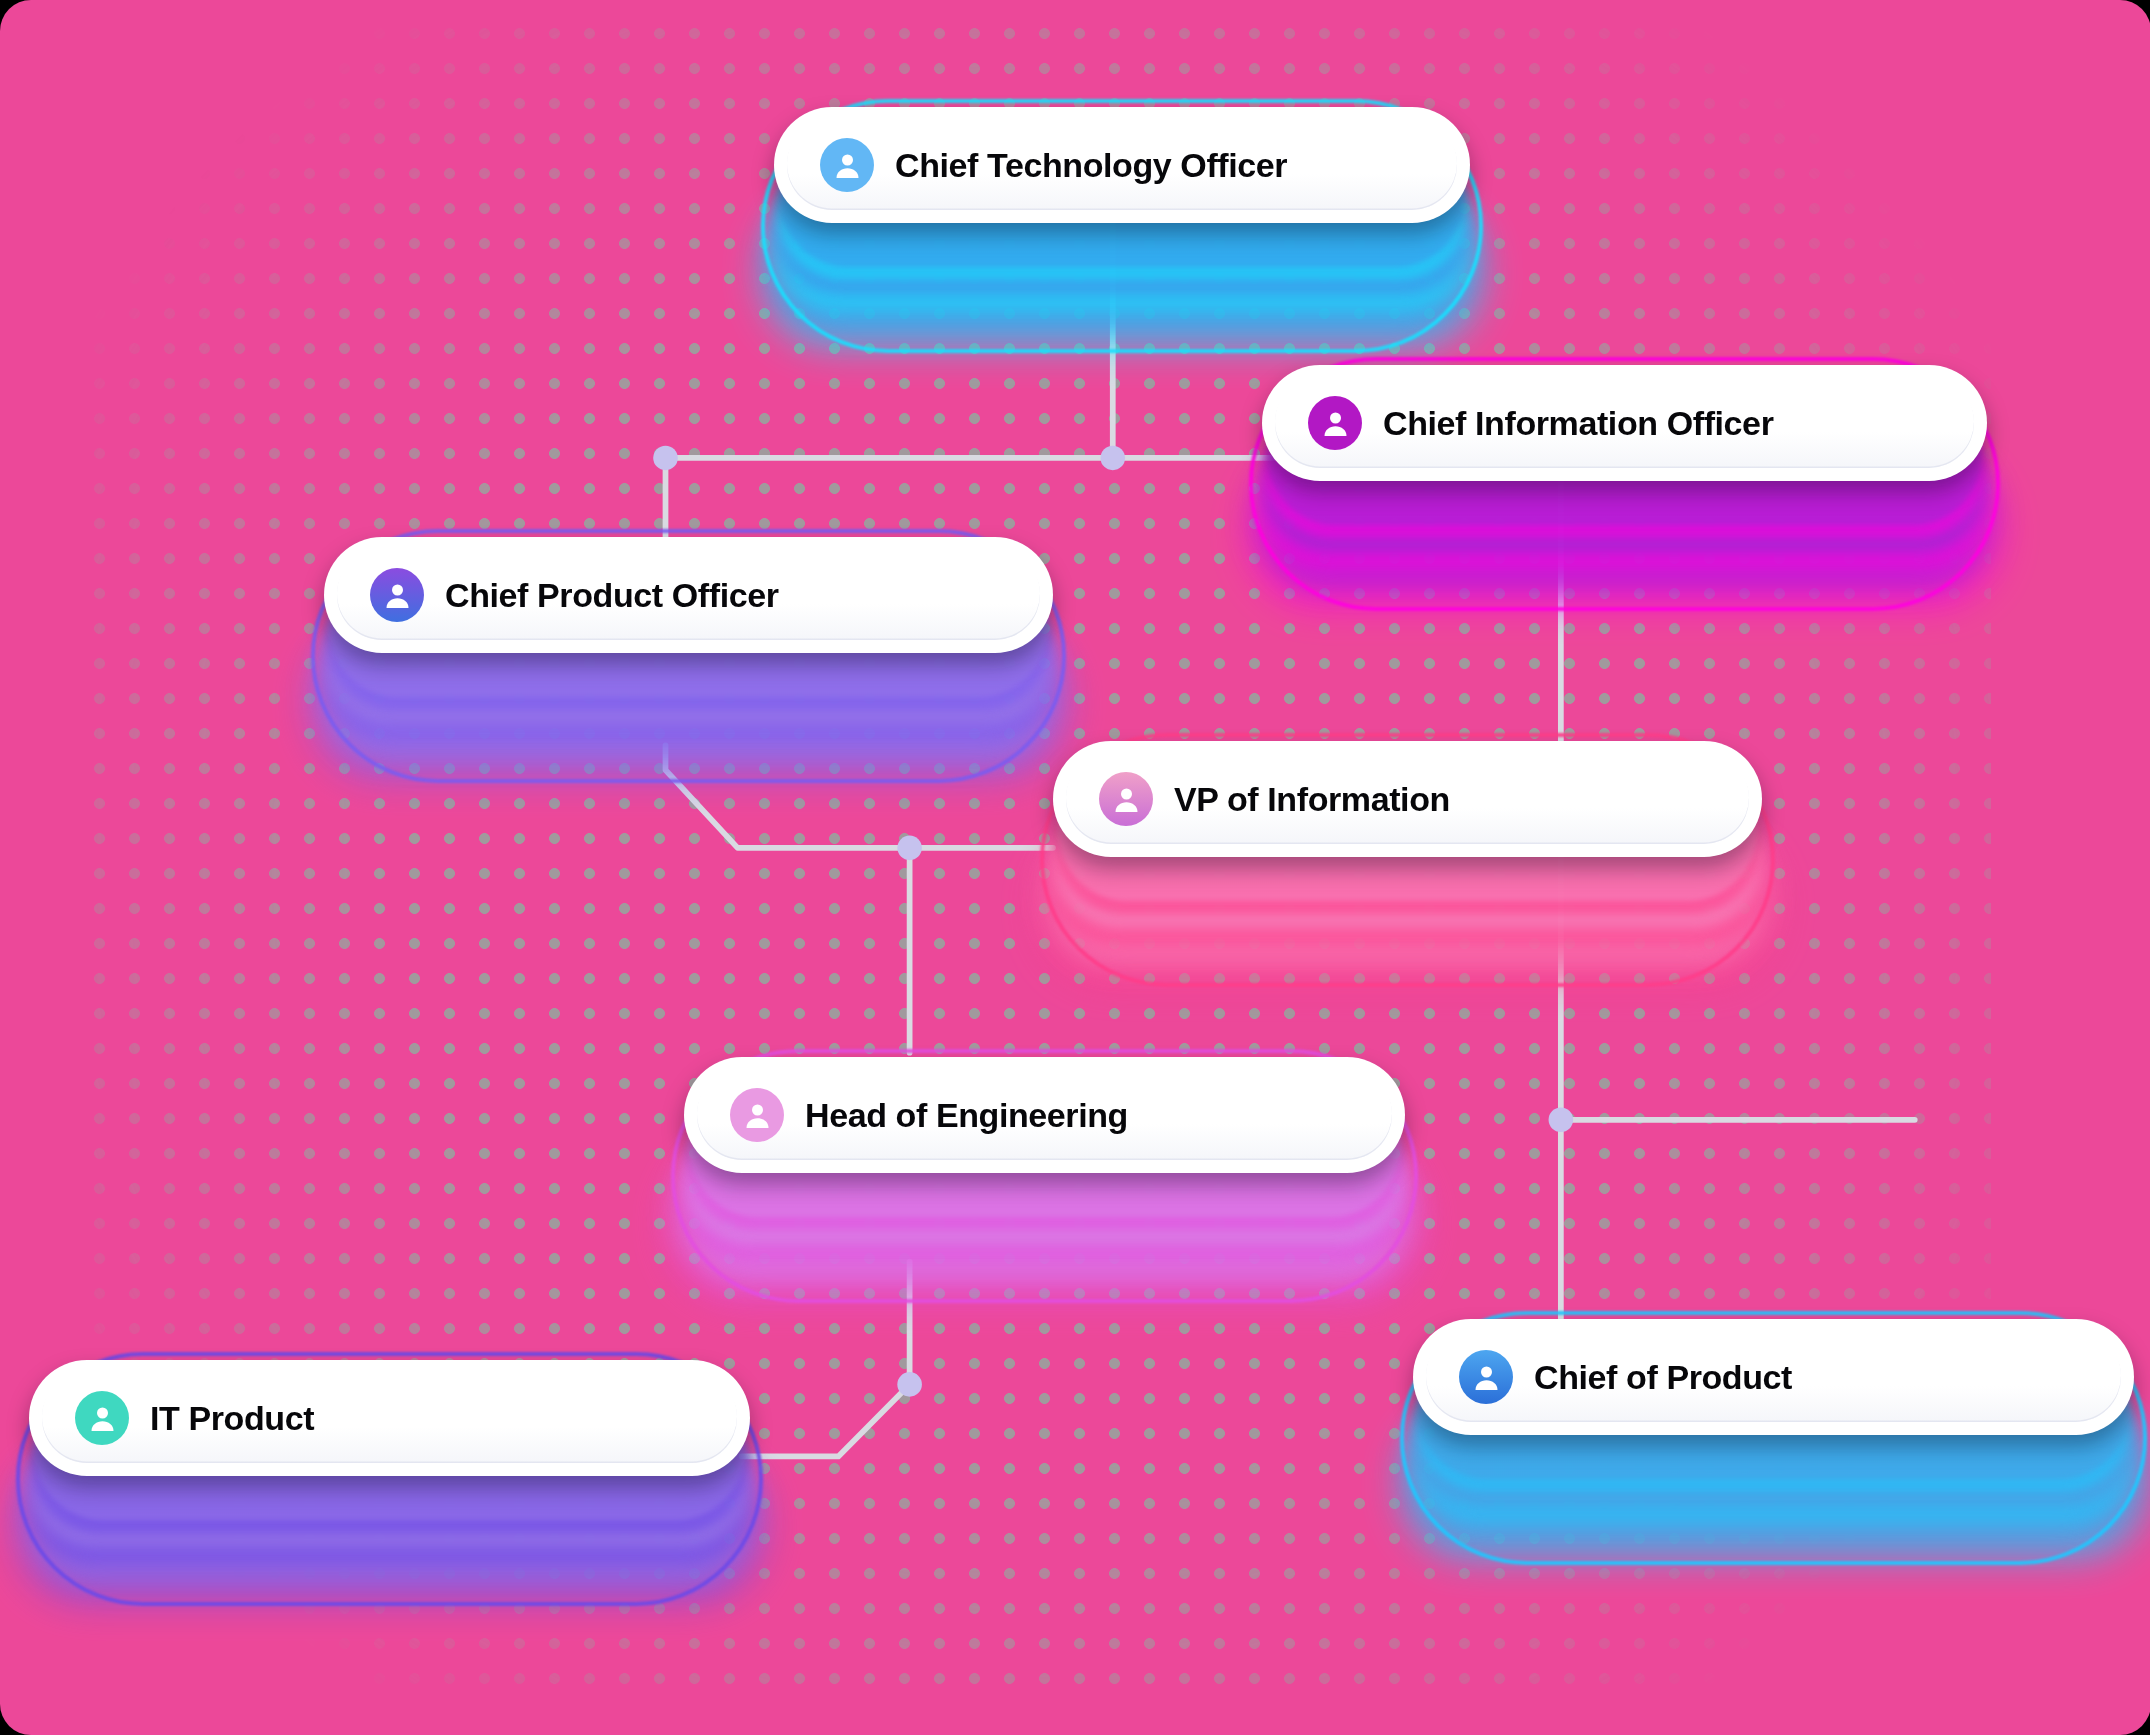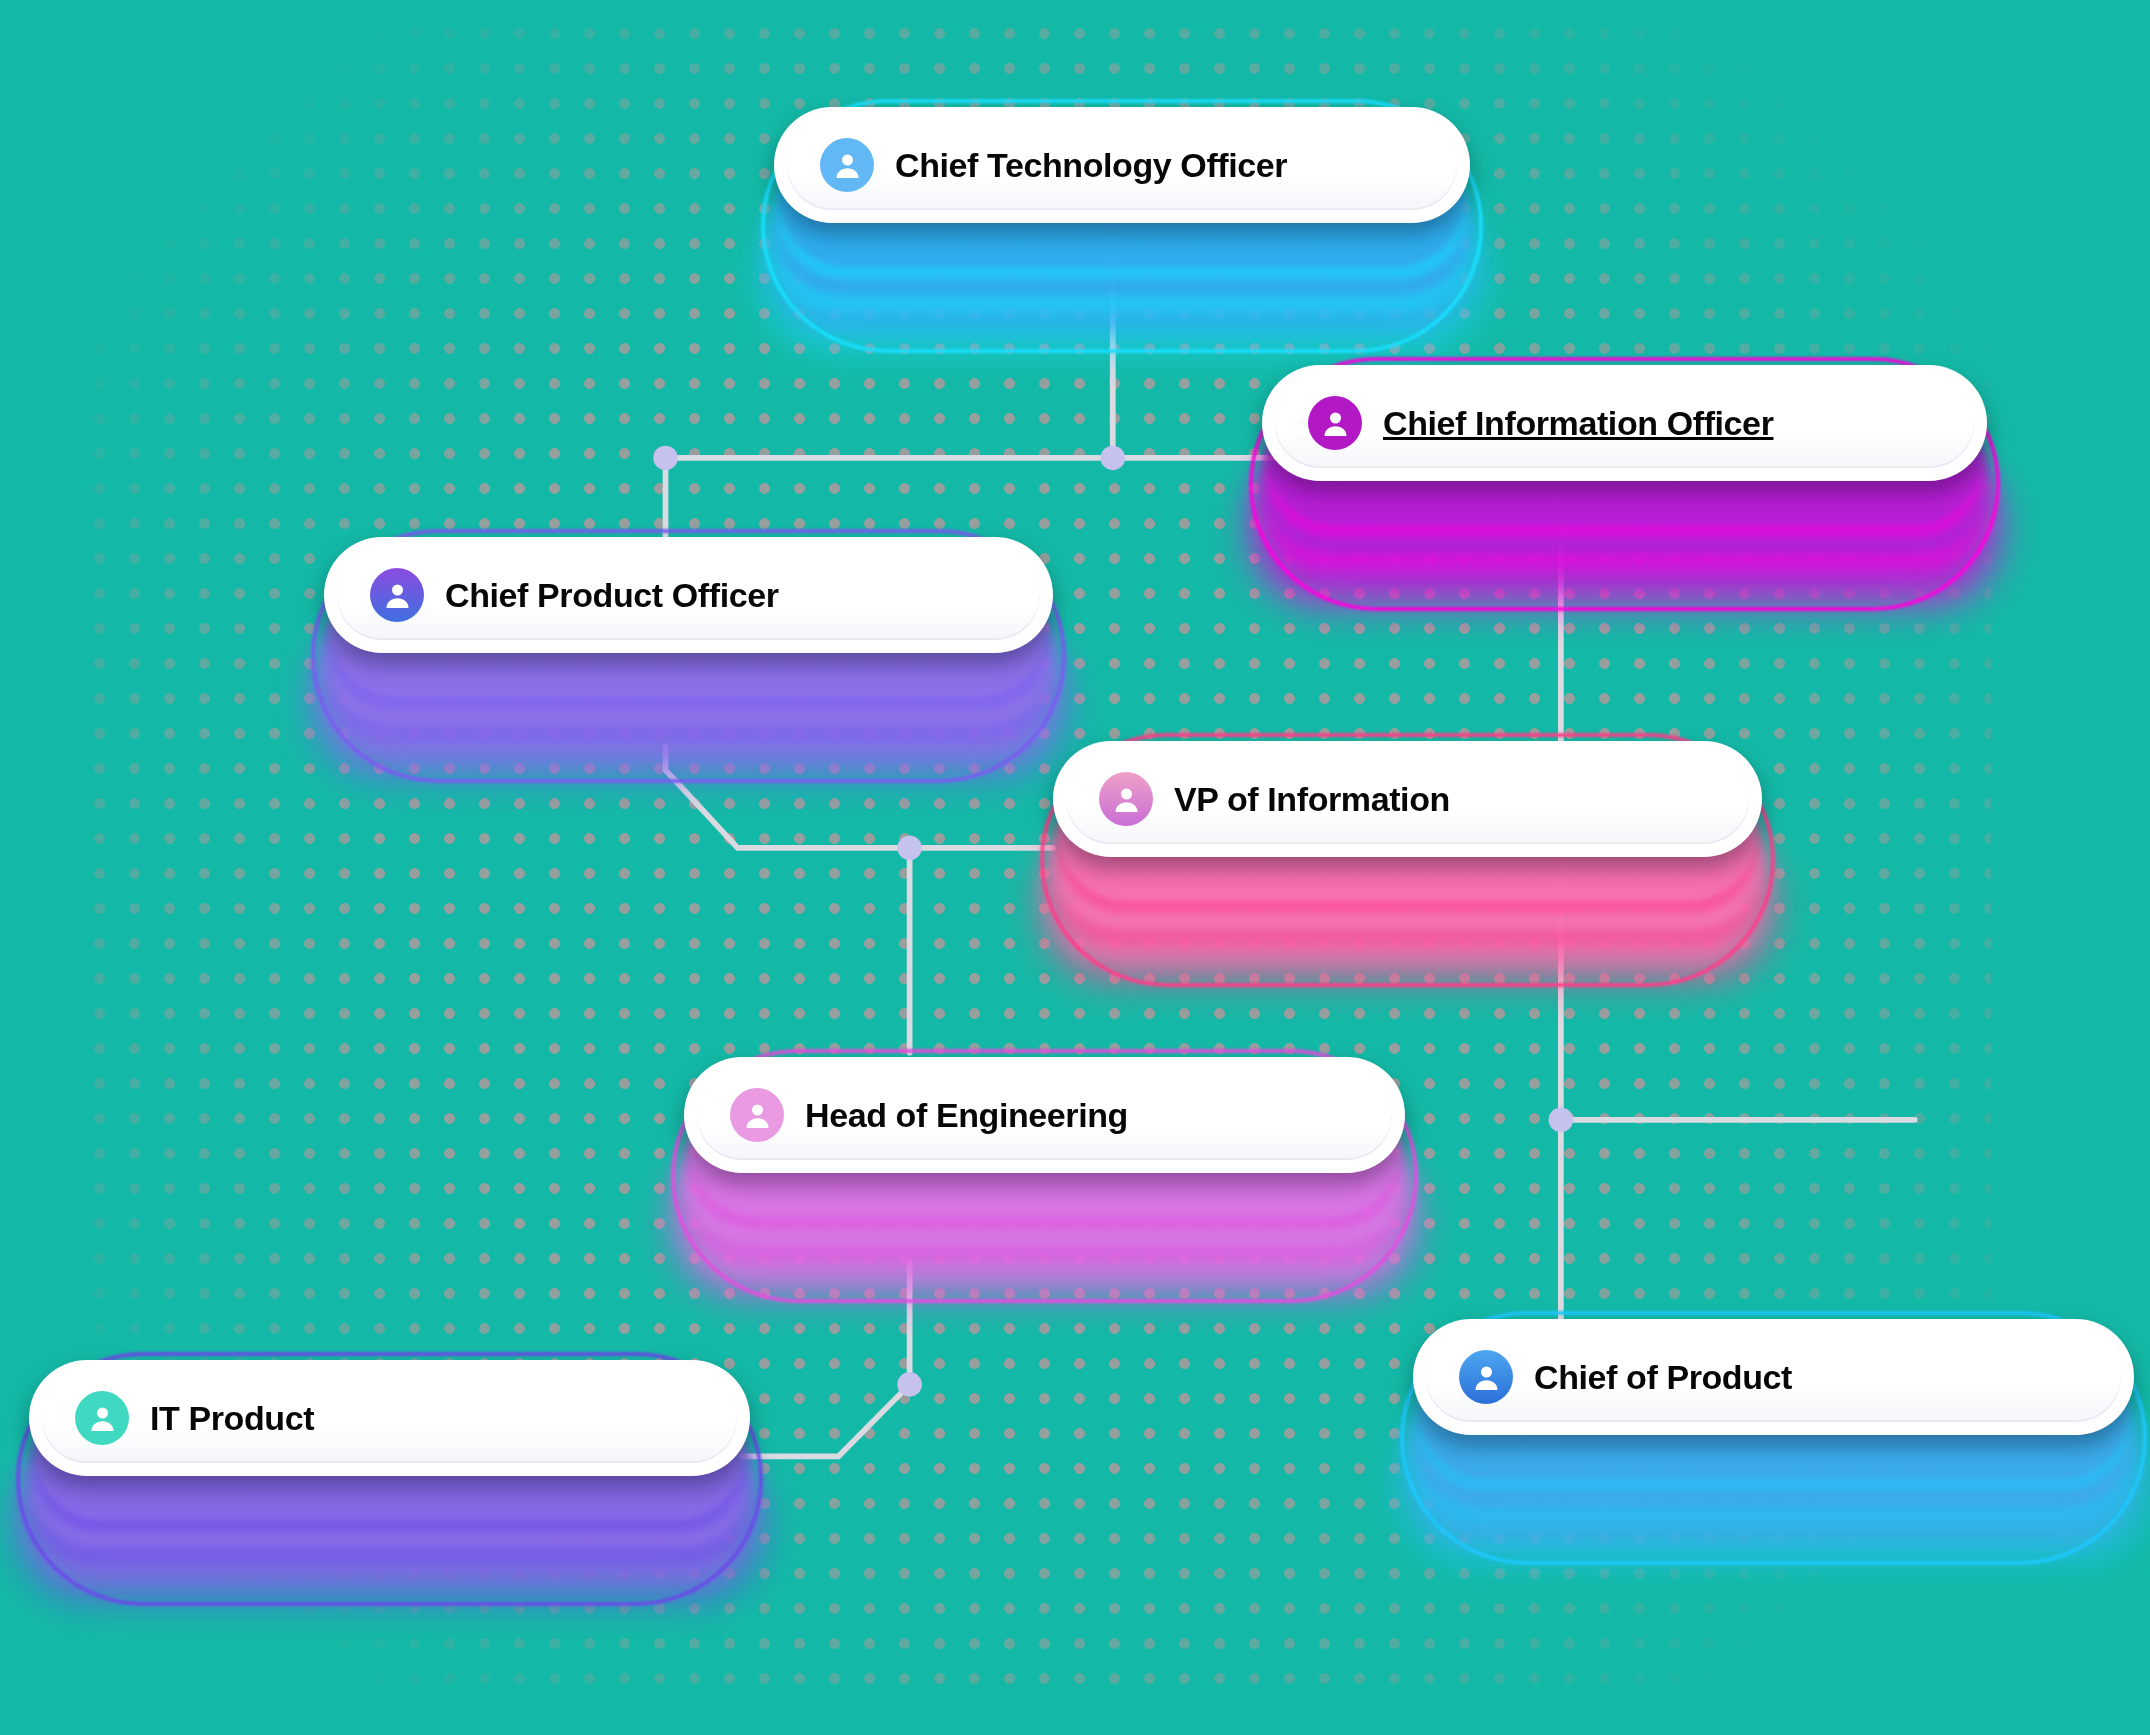--- a/index.html
+++ b/index.html
@@ -5,22 +5,23 @@
 <style>
   html,body{margin:0;padding:0;background:#000;}
   body{
     font-family:"Liberation Sans", sans-serif;
     -webkit-font-smoothing:antialiased;
   }
   #stage{
     position:relative;
     width:2151px;
     height:1735px;
-    background:#14b8a6;
+    background:#ec4899;
     overflow:hidden;
+    border-radius:31px;
   }
 
   
   #dotgrid{
     position:absolute;
     left:82px; top:16.4px;
     width:1909px; height:1688px;
     background-image:radial-gradient(circle at center, #9e9e9e 0, #9e9e9e 5.1px, rgba(0,0,0,0) 5.7px);
     background-size:35px 35px;
     background-position:0 0;
@@ -141,21 +142,21 @@
             <span class="avatar" style="background: linear-gradient(rgb(98, 183, 245) 0%, rgb(98, 183, 245) 100%);">
               <svg viewBox="0 0 24 24" aria-hidden="true">
                 <circle cx="12" cy="8" r="4" fill="#fff"></circle>
                 <path d="M4 21c0-4.2 3.6-7 8-7s8 2.8 8 7z" fill="#fff"></path>
               </svg>
             </span>
             <span class="label">Chief Technology Officer</span>
           </div>
         </div>
       </div>
-      <div class="node" style="left: 1262px; top: 365px; width: 725px; z-index: 11; text-decoration: underline;">
+      <div class="node" style="left: 1262px; top: 365px; width: 725px; z-index: 11;">
         <div class="glow" style="left: -11.5px; right: -11.5px; width: calc(100% + 23px); top: 97px; height: 139px; background: linear-gradient(rgba(255, 0, 224, 0.8) 0%, rgba(255, 0, 224, 0.6) 55%, rgba(255, 0, 224, 0.933) 100%); filter: blur(21px); opacity: 0.95; z-index: 1;"></div>
         <div class="glow" style="left: -8.2px; right: -8.2px; width: calc(100% + 16.4px); top: 82px; height: 139px; background: linear-gradient(rgba(143, 47, 208, 0.8) 0%, rgba(143, 47, 208, 0.6) 55%, rgba(143, 47, 208, 0.933) 100%); filter: blur(14.7px); opacity: 0.85; z-index: 1;"></div>
         <div class="glow" style="left: -4.9px; right: -4.9px; width: calc(100% + 9.8px); top: 66px; height: 139px; background: linear-gradient(rgba(255, 0, 224, 0.8) 0%, rgba(255, 0, 224, 0.6) 55%, rgba(255, 0, 224, 0.933) 100%); filter: blur(9.8px); opacity: 0.78; z-index: 1;"></div>
         <div class="glow" style="left: -1.6px; right: -1.6px; width: calc(100% + 3.3px); top: 49px; height: 139px; background: linear-gradient(rgba(143, 47, 208, 0.8) 0%, rgba(143, 47, 208, 0.6) 55%, rgba(143, 47, 208, 0.933) 100%); filter: blur(6.6px); opacity: 0.7; z-index: 1;"></div>
         <div class="glow" style="left: 1.6px; right: 1.6px; width: calc(100% - 3.3px); top: 34px; height: 139px; background: linear-gradient(rgba(255, 0, 224, 0.8) 0%, rgba(255, 0, 224, 0.6) 55%, rgba(255, 0, 224, 0.933) 100%); filter: blur(4.1px); opacity: 0.6; z-index: 1;"></div>
         <div class="glow" style="left: 4.9px; right: 4.9px; width: calc(100% - 9.8px); top: 21px; height: 139px; background: linear-gradient(rgba(143, 47, 208, 0.8) 0%, rgba(143, 47, 208, 0.6) 55%, rgba(143, 47, 208, 0.933) 100%); filter: blur(2.5px); opacity: 0.5; z-index: 1;"></div>
         <div class="glow" style="left: -13px; top: -8.2px; width: calc(100% + 26px); height: 254px; border: 4.1px solid rgb(255, 0, 224); box-sizing: border-box; opacity: 0.9; z-index: 2; filter: blur(0.8px);"></div>
         <div class="shell">
           <div class="inner">
             <span class="avatar" style="background: linear-gradient(rgb(178, 24, 196) 0%, rgb(178, 24, 196) 100%);">

